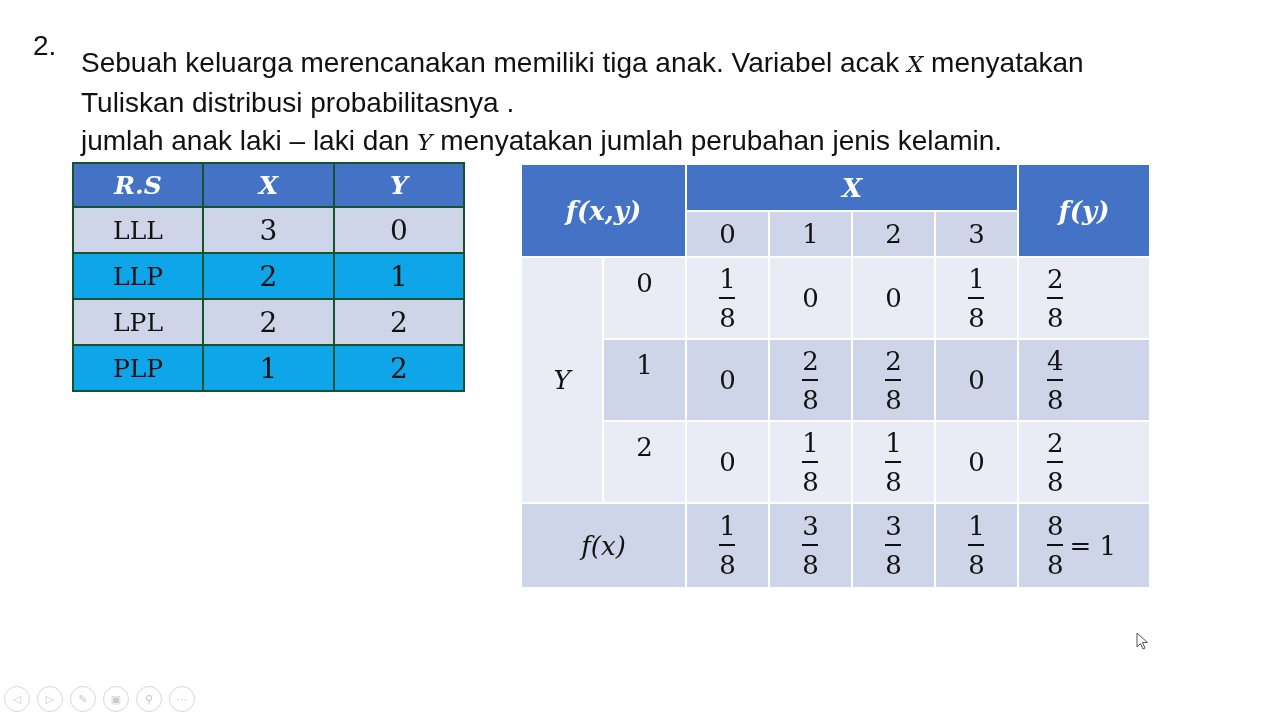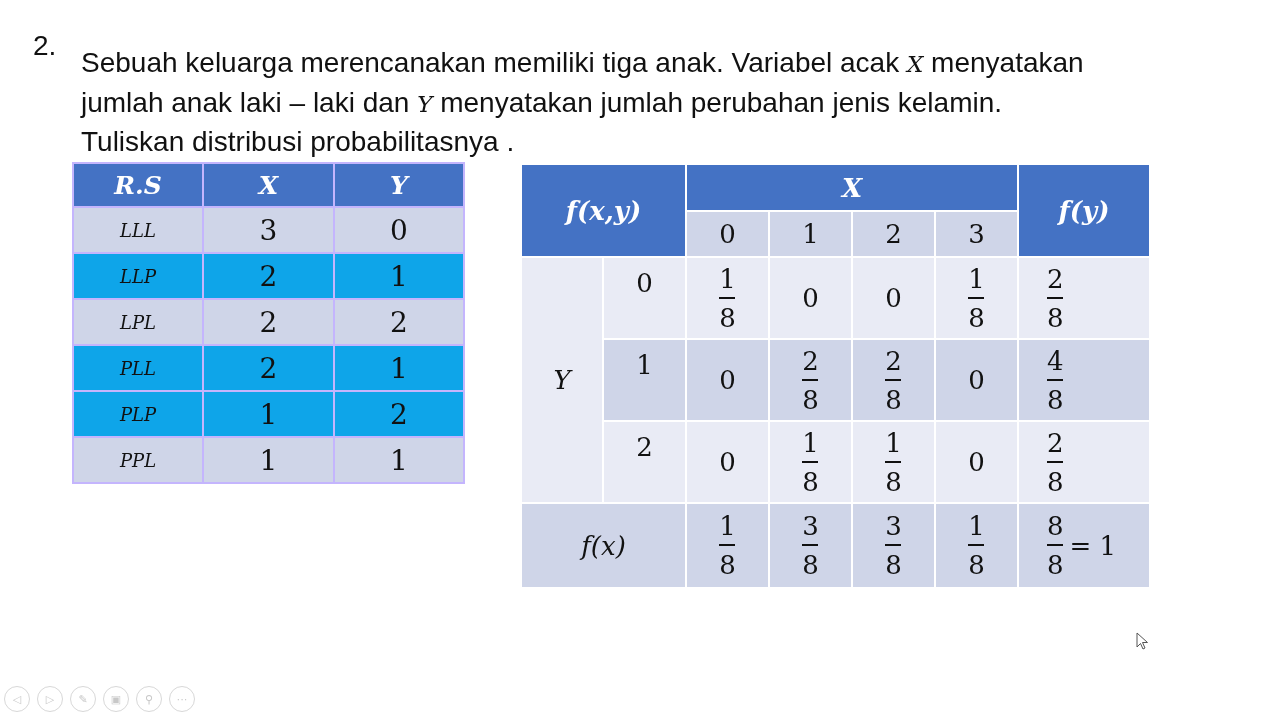--- a/index.html
+++ b/index.html
@@ -5,27 +5,27 @@
   html, body { margin:0; padding:0; }
   body { width:1280px; height:720px; background:#ffffff; position:relative; overflow:hidden;
          font-family:"Liberation Sans", sans-serif; color:#111; }
   .problem { position:absolute; left:33px; top:27px; width:1220px; font-size:28px; line-height:38.5px; }
   .problem .num { position:absolute; left:0; top:0; }
   .problem .lines { position:absolute; left:48px; top:17px; white-space:nowrap; }
   .mvar { font-family:"DejaVu Serif", serif; font-style:italic; font-size:23px; }
 
   
   .rs-table { position:absolute; left:72px; top:162px; border-collapse:collapse; table-layout:fixed; }
-  .rs-table th, .rs-table td { padding:0; text-align:center; border:2px solid #c4b5fd; }
+  .rs-table th, .rs-table td { padding:0; text-align:center; border:2px solid #14532d; }
   .rs-table th { background:#4472c4; color:#fff; height:42px; font-family:"DejaVu Serif", serif;
                  font-style:italic; font-weight:bold; font-size:25px; }
   .rs-table td { height:44px; font-size:28px; font-family:"DejaVu Serif", serif; }
   .rs-table tr.dark td { background:#cfd5e8; }
   .rs-table tr.light td { background:#0ea5e9; }
-  .rs-table td.rs { font-style:italic; font-size:18px; }
+  .rs-table td.rs { font-size:25px; }
   .col-a { width:130px; } .col-b { width:131px; } .col-c { width:130px; }
 
   
   .jt { position:absolute; left:520px; top:163px; border-collapse:collapse; table-layout:fixed; }
   .jt th, .jt td { padding:0; text-align:center; border:2px solid #fff; font-family:"DejaVu Serif", serif; }
   .jt th.hd { background:#4472c4; color:#fff; font-style:italic; font-weight:bold; font-size:26px; }
   .jt th.xv { background:#cfd5e8; color:#111; font-weight:normal; font-size:26px; height:44px; }
   .jt td { font-size:26px; }
   .jt .light { background:#e9ebf5; }
   .jt .dark { background:#cfd5e8; }
@@ -46,22 +46,22 @@
         align-items:center; justify-content:center; color:#c8c8c8; font-size:11px; box-sizing:border-box; }
   .cursor { position:absolute; left:1136px; top:632px; }
 </style>
 </head>
 <body>
 
 <div class="problem">
   <span class="num">2.</span>
   <div class="lines">
     <div><span>Sebuah keluarga merencanakan memiliki tiga anak. Variabel acak </span><span class="mvar">X</span><span> menyatakan</span></div>
+    <div>Tuliskan distribusi probabilitasnya .</div>
     <div><span>jumlah anak laki – laki dan </span><span class="mvar">Y</span><span> menyatakan jumlah perubahan jenis kelamin.</span></div>
-    <div>Tuliskan distribusi probabilitasnya .</div>
   </div>
 </div>
 
 <table class="rs-table">
   <colgroup>
       <col class="col-a">
       <col class="col-b">
       <col class="col-c">
     </colgroup>
   <thead>
@@ -81,33 +81,23 @@
         <td class="rs">LLP</td>
         <td>2</td>
         <td>1</td>
       </tr>
       <tr class="dark">
         <td class="rs">LPL</td>
         <td>2</td>
         <td>2</td>
       </tr>
       <tr class="light">
-        <td class="rs">PLL</td>
-        <td>2</td>
-        <td>1</td>
-      </tr>
-      <tr class="light">
         <td class="rs">PLP</td>
         <td>1</td>
         <td>2</td>
-      </tr>
-      <tr class="dark">
-        <td class="rs">PPL</td>
-        <td>1</td>
-        <td>1</td>
       </tr>
     </tbody>
 </table>
 
 <table class="jt">
   <colgroup>
     <col style="width:82px">
       <col style="width:83px">
     <col style="width:83px">
       <col style="width:83px">

